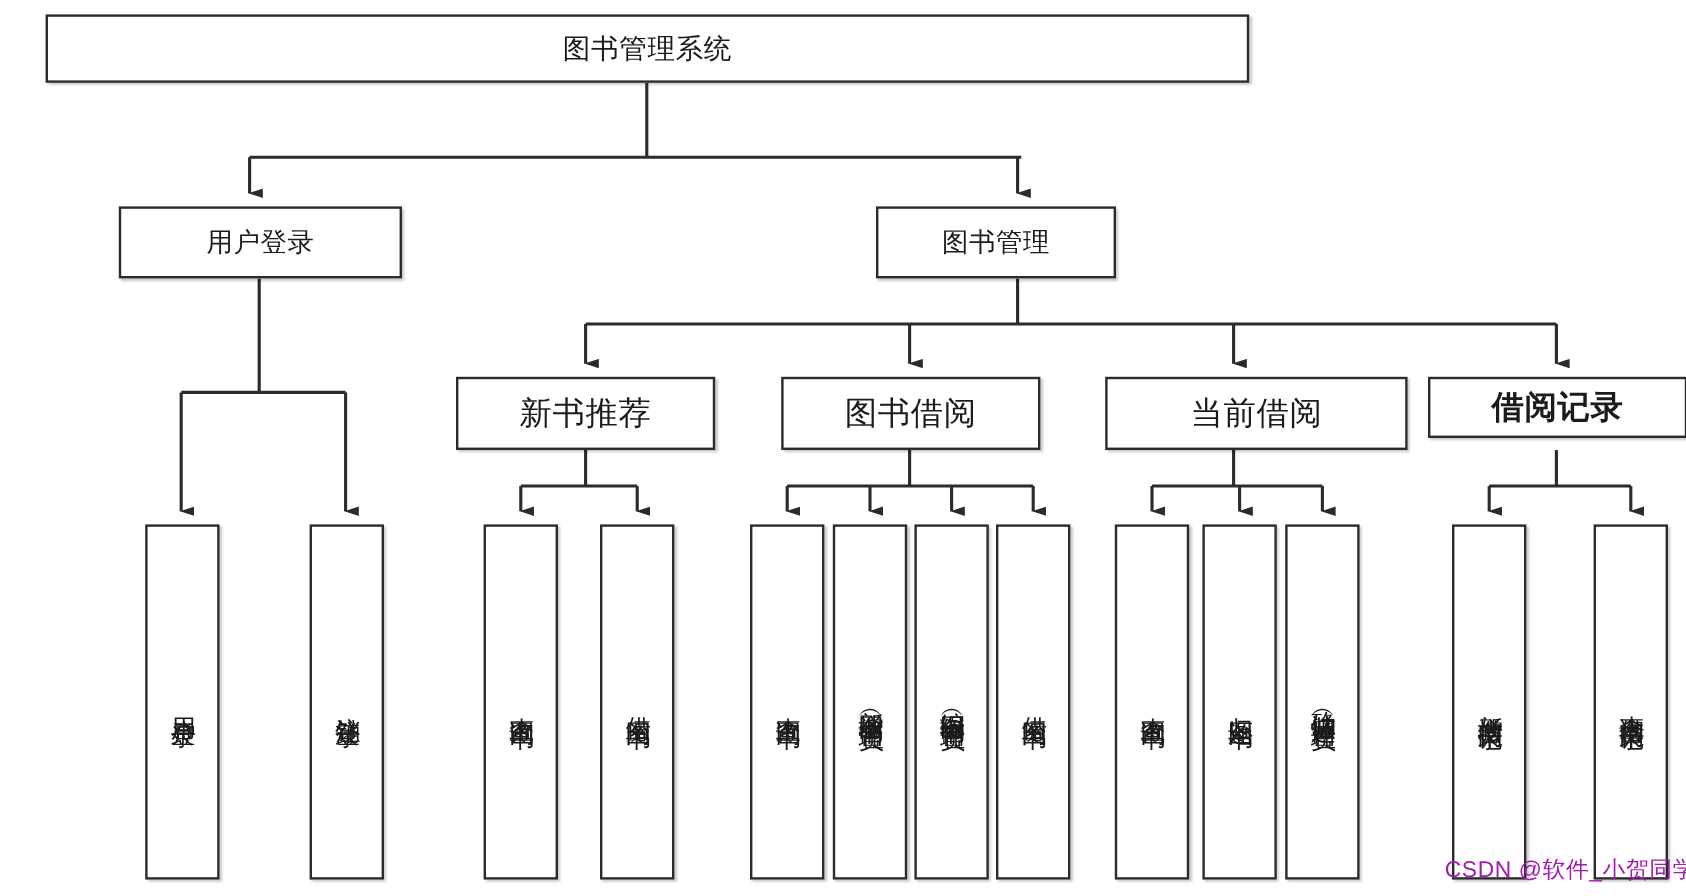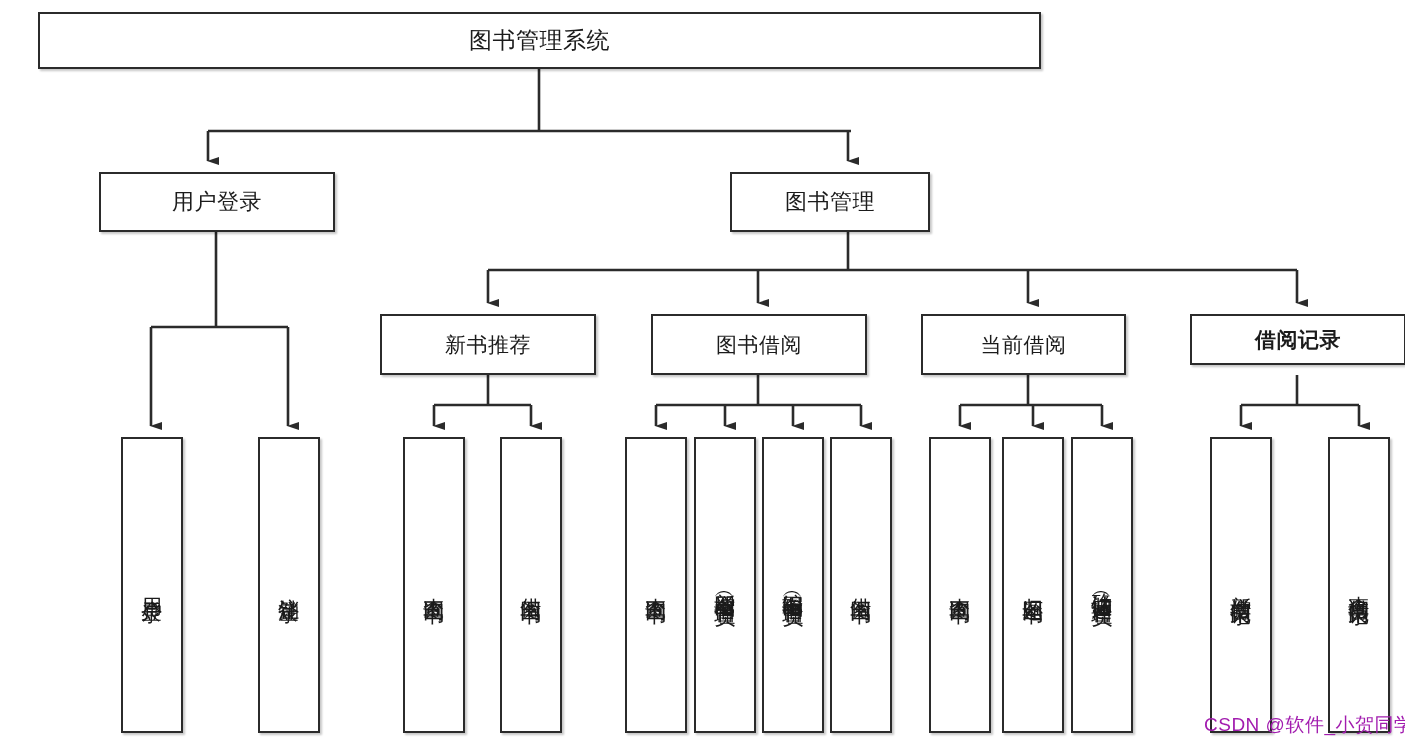--- a/index.html
+++ b/index.html
@@ -34,21 +34,21 @@
     color: #1b1b1b;
   }
   .node-label-h {
     font-size: 22px;
     line-height: 1.1;
     white-space: nowrap;
     letter-spacing: 0.5px;
   }
   .node-box.root .node-label-h { font-size: 23px; }
   .node-box.lvl2 .node-label-h { font-size: 22px; }
-  .node-box.lvl3 .node-label-h { font-size: 21px; text-align: right; }
+  .node-box.lvl3 .node-label-h { font-size: 27px; text-align: right; }
   .node-box.leaf {
     align-items: center;
     justify-content: center;
     padding: 4px 0;
   }
   .node-label-v {
     writing-mode: vertical-rl;
     text-orientation: upright;
     font-size: 21px;
     line-height: 1.32;
@@ -140,21 +140,21 @@
   <div class="node-box lvl2" style="left: 712px; top: 172px; width: 200px; height: 60px;">
     <span class="node-label-h">图书管理</span>
   </div>
 
   <div class="node-box lvl3" style="left: 362px; top: 314px; width: 216px; height: 61px;">
     <span class="node-label-h">新书推荐</span>
   </div>
   <div class="node-box lvl3" style="left: 633px; top: 314px; width: 216px; height: 61px;">
     <span class="node-label-h">图书借阅</span>
   </div>
-  <div class="node-box lvl3" style="left: 903px; top: 314px; width: 205px; height: 61px;">
+  <div class="node-box lvl3" style="left: 903px; top: 314px; width: 252px; height: 61px;">
     <span class="node-label-h">当前借阅</span>
   </div>
   <div class="node-box lvl3" style="left: 1172px; top: 314px; width: 216px; height: 51px; font-weight: bold;">
     <span class="node-label-h">借阅记录</span>
   </div>
 
   <div class="node-box leaf" style="left: 103px; top: 437px; width: 62px; height: 296px;">
     <span class="node-label-v">用户登录</span>
   </div>
   <div class="node-box leaf" style="left: 240px; top: 437px; width: 62px; height: 296px;">

